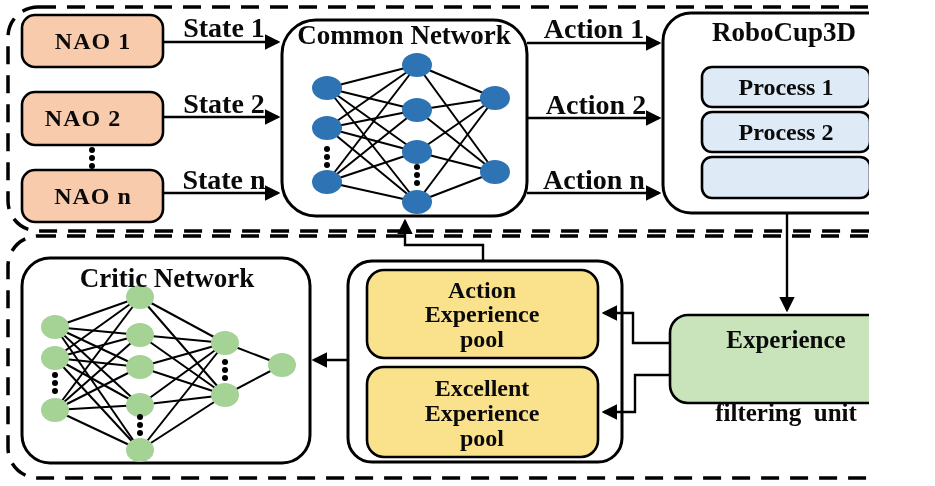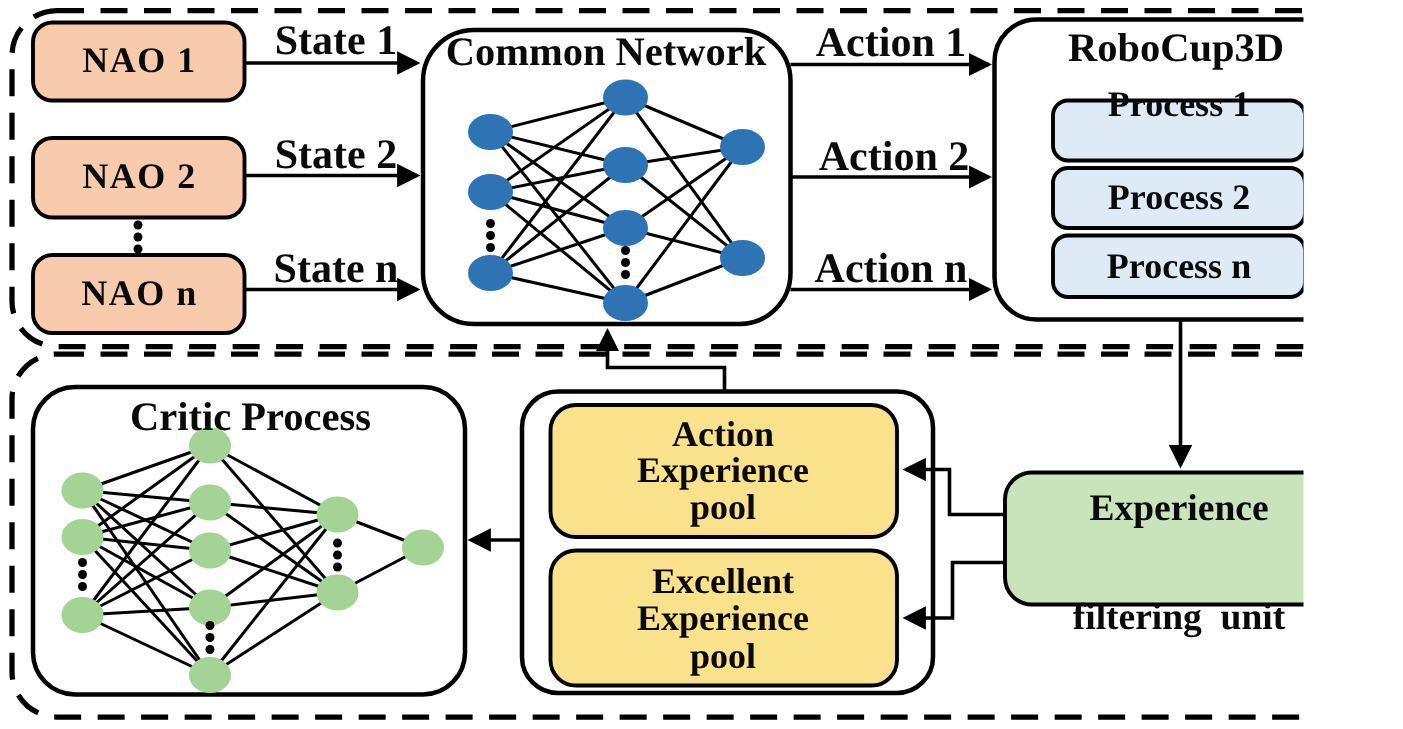--- a/index.html
+++ b/index.html
@@ -178,40 +178,39 @@
         <circle cx="140" cy="433" r="3"></circle>
     </g>
     <g class="dots">
       <circle cx="225" cy="362" r="3"></circle>
         <circle cx="225" cy="370" r="3"></circle>
         <circle cx="225" cy="378" r="3"></circle>
     </g>
   </svg>
 
   <div class="lbl fs-nao" style="left:93px;top:41px;">NAO 1</div>
-  <div class="lbl fs-nao" style="left:93px;top:118px;">NAO 2</div>
+  <div class="lbl fs-nao" style="left:83px;top:118px;">NAO 2</div>
   <div class="lbl fs-nao" style="left:93px;top:196px;">NAO n</div>
 
   <div class="lbl fs-label" style="left:224px;top:28px;">State 1</div>
   <div class="lbl fs-label" style="left:224px;top:104px;">State 2</div>
   <div class="lbl fs-label" style="left:224px;top:180px;">State n</div>
 
   <div class="lbl fs-title" style="left:404px;top:35px;">Common Network</div>
 
   <div class="lbl fs-label" style="left:594px;top:29px;">Action 1</div>
   <div class="lbl fs-label" style="left:596px;top:105px;">Action 2</div>
   <div class="lbl fs-label" style="left:594px;top:180px;">Action n</div>
 
   <div class="lbl fs-title" style="left:784px;top:32px;">RoboCup3D</div>
 
-  <div class="lbl fs-process" style="left:786px;top:70px;">Process 1</div>
+  <div class="lbl fs-process" style="left:786px;top:87px;">Process 1</div>
   <div class="lbl fs-process" style="left:786px;top:132px;">Process 2</div>
-  <div class="lbl fs-process" style="left:786px;top:178px;">Process n</div>
-
-  <div class="lbl fs-title" style="left:167px;top:278px;">Critic Process</div>
+
+  <div class="lbl fs-title" style="left:167px;top:278px;">Critic Network</div>
 
   <div class="lbl fs-pool" style="left:482px;top:290px;">Action</div>
   <div class="lbl fs-pool" style="left:482px;top:314px;">Experience</div>
   <div class="lbl fs-pool" style="left:482px;top:339px;">pool</div>
 
   <div class="lbl fs-pool" style="left:482px;top:388px;">Excellent</div>
   <div class="lbl fs-pool" style="left:482px;top:413px;">Experience</div>
   <div class="lbl fs-pool" style="left:482px;top:438px;">pool</div>
 
 

